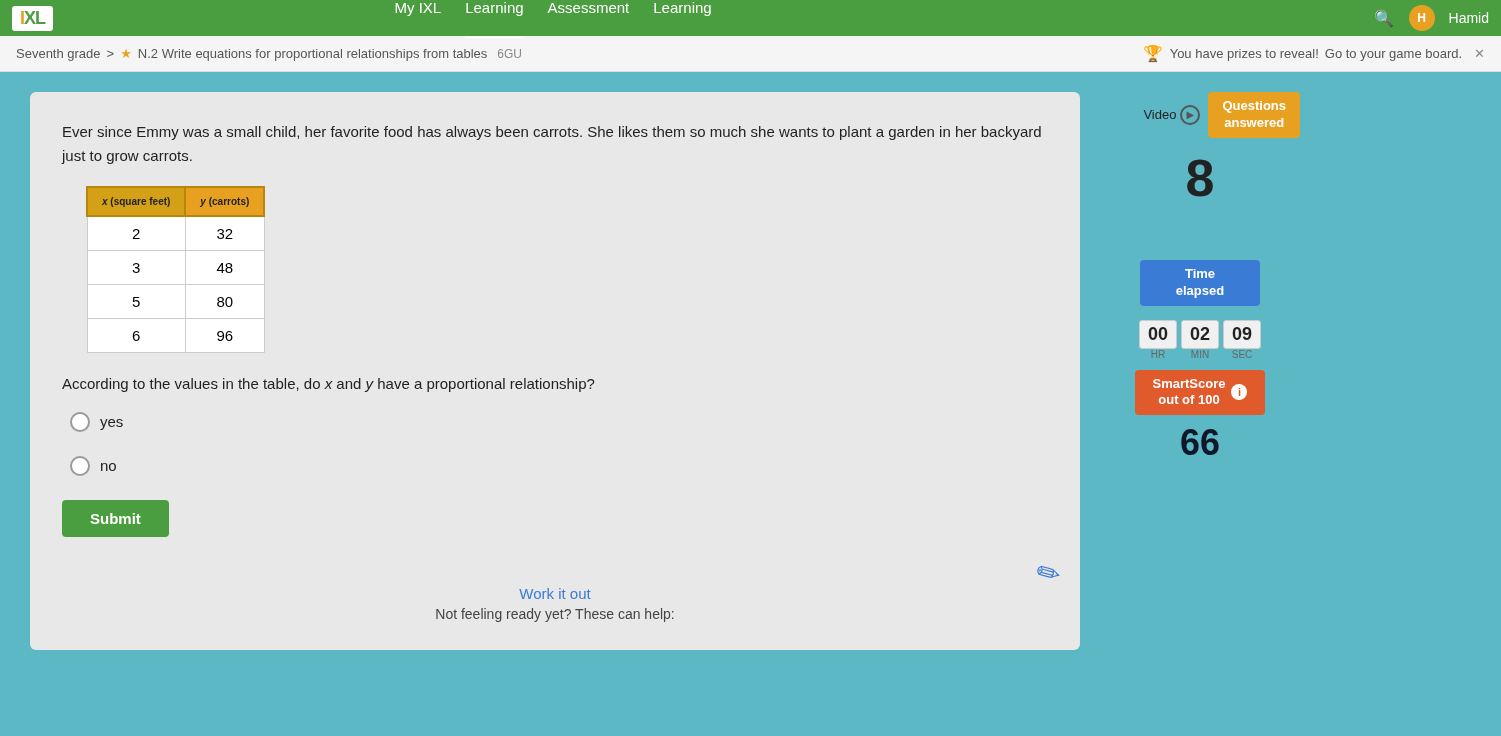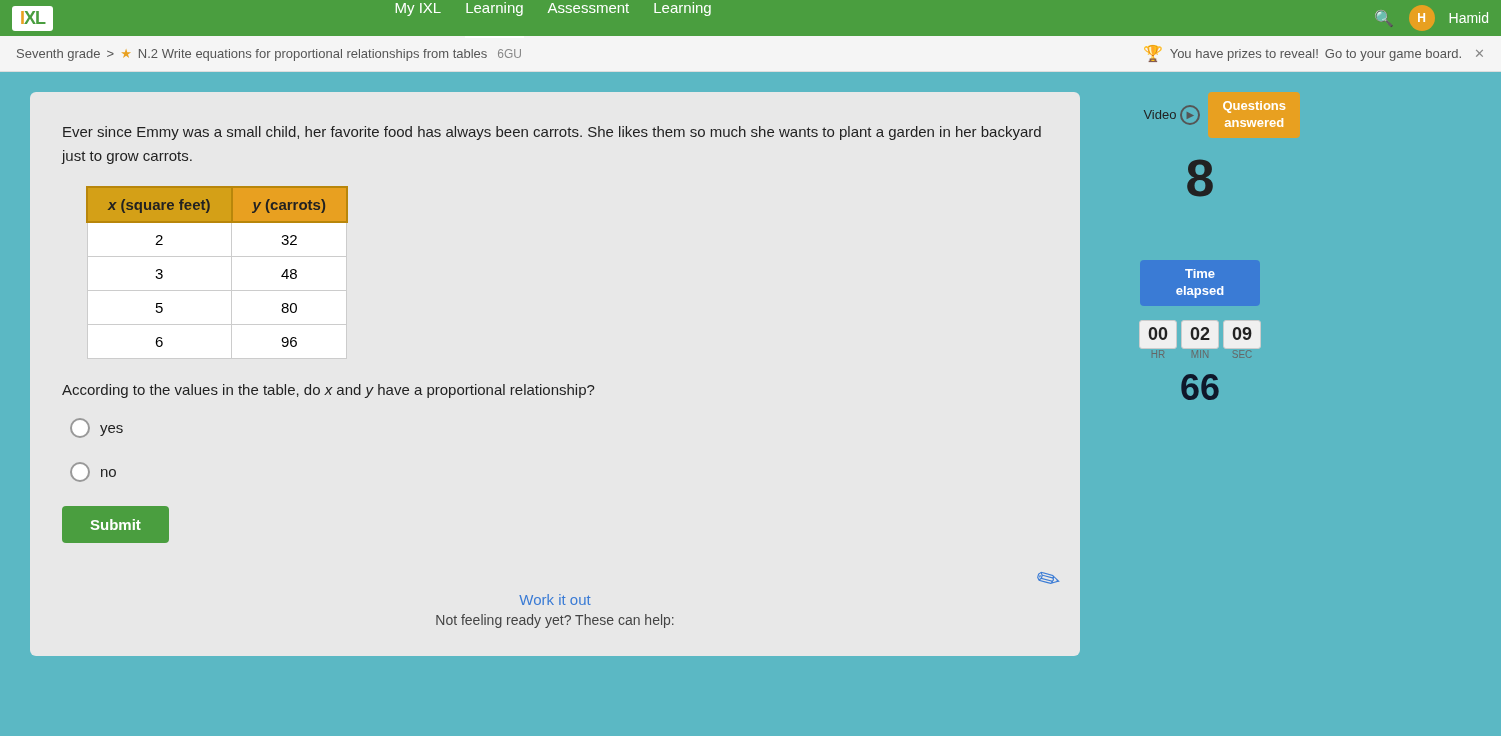--- a/index.html
+++ b/index.html
@@ -99,22 +99,22 @@
       line-height: 1.6;
       margin-bottom: 18px;
     }
 
     
     .data-table {
       border-collapse: collapse;
       margin: 16px 0 20px 24px;
     }
     .data-table th {
-      padding: 8px 20px;
-      font-size: 15px;
+      padding: 8px 14px;
+      font-size: 10px;
       font-weight: bold;
       color: #222;
     }
     .data-table th:first-child {
       background: #d4a017;
       color: #222;
       border: 2px solid #b8860b;
     }
     .data-table th:last-child {
       background: #e8a020;
@@ -456,18 +456,22 @@
       <div class="timer-segment">
         <span class="timer-number">02</span>
         <span class="timer-label">MIN</span>
       </div>
       <div class="timer-segment">
         <span class="timer-number">09</span>
         <span class="timer-label">SEC</span>
       </div>
     </div>
 
+    <div class="smartscore-box">
+      <span>SmartScore<br>out of 100</span>
+      <div class="info-circle">i</div>
+    </div>
 
     <div class="smartscore-value">66</div>
 
   </div>
 
 </div>
 
 </body></html>

